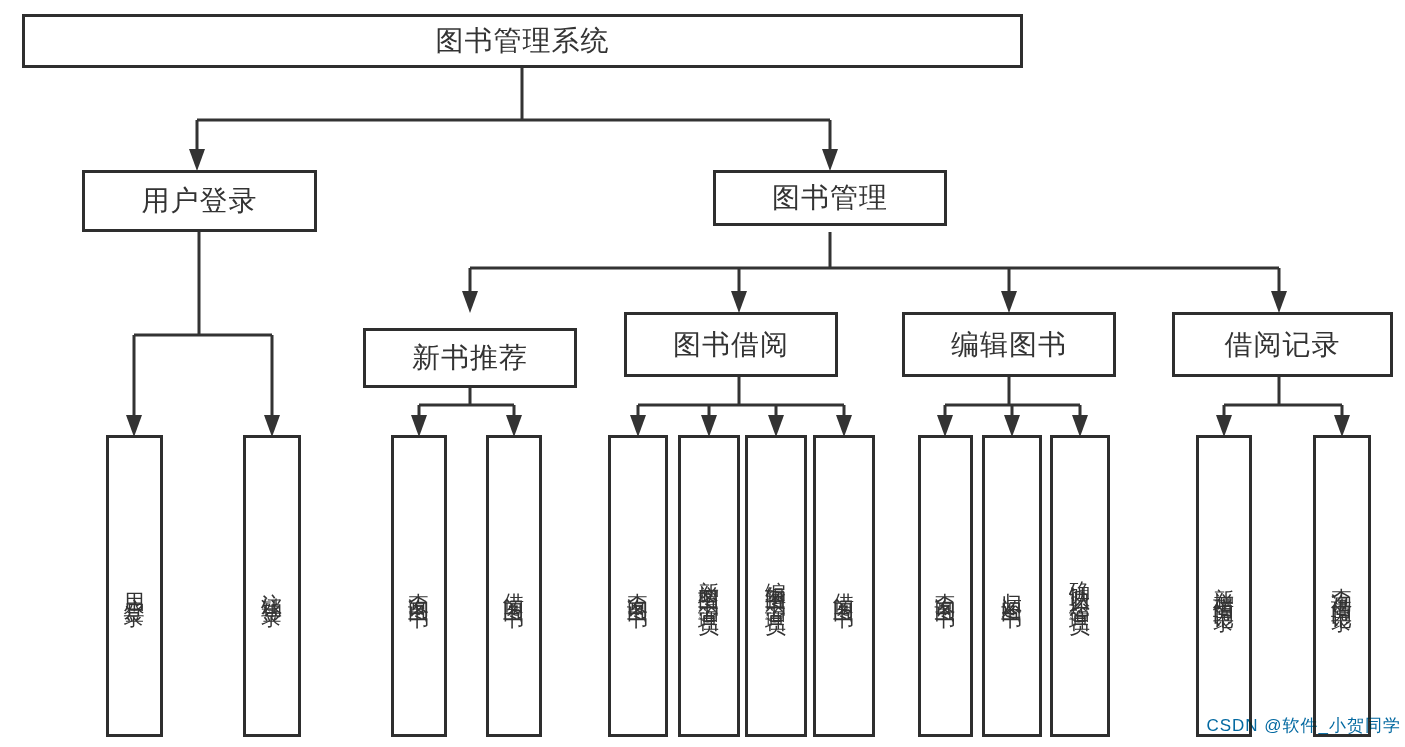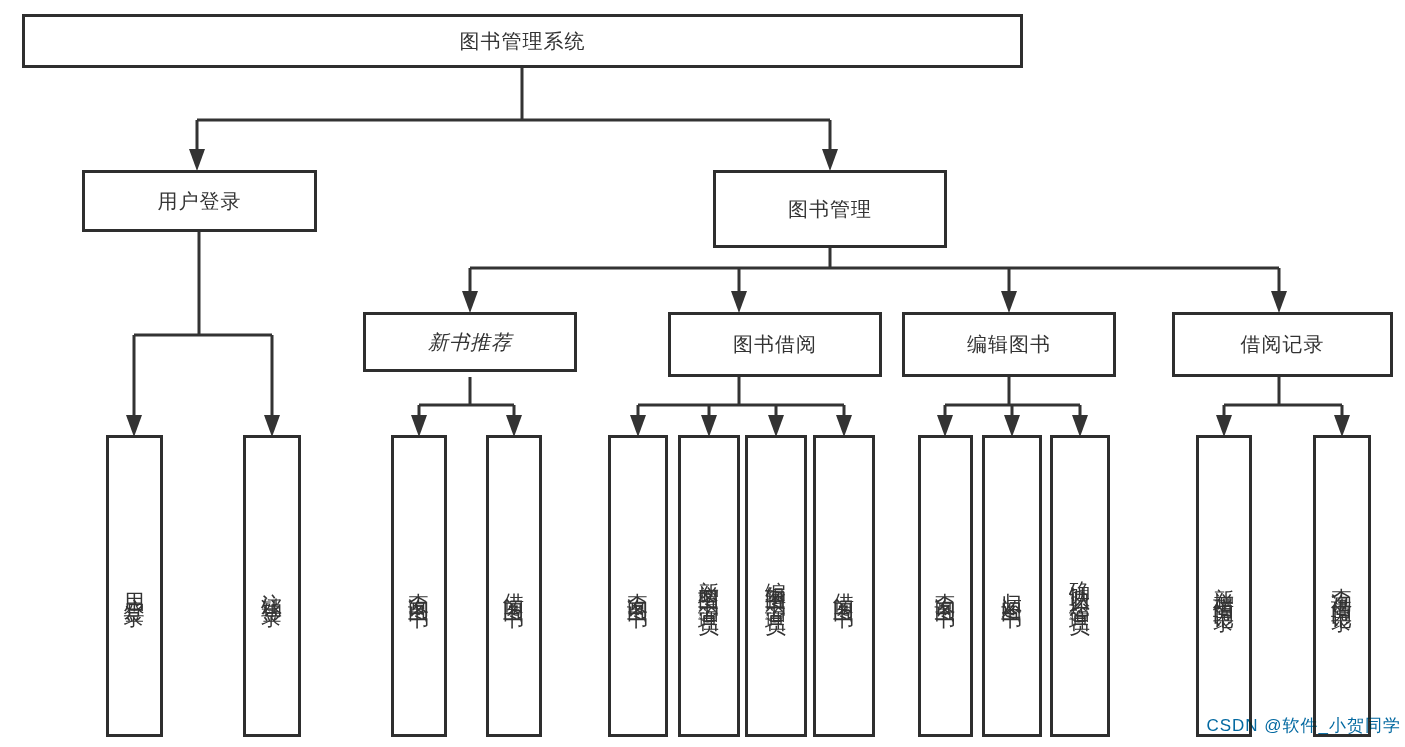--- a/index.html
+++ b/index.html
@@ -20,21 +20,21 @@
     box-sizing:border-box;
     background:#ffffff;
     border:3px solid #2e2e2e;
     display:flex;
     align-items:center;
     justify-content:center;
     color:#333333;
     z-index:2;
   }
   .node.h{
-    font-size:20px;
+    font-size:28px;
     letter-spacing:1px;
     white-space:nowrap;
   }
   .node.v{
     writing-mode:vertical-rl;
     text-orientation:mixed;
     font-size:21px;
     letter-spacing:5px;
     line-height:1;
   }
@@ -89,28 +89,28 @@
     </g>
   </svg>
 
   <div class="node h" style="left:22px;top:14px;width:1001px;height:54px;">
     <span>图书管理系统</span>
   </div>
 
   <div class="node h" style="left:82px;top:170px;width:235px;height:62px;">
     <span>用户登录</span>
   </div>
-  <div class="node h" style="left:713px;top:170px;width:234px;height:78px;">
+  <div class="node h" style="left:713px;top:170px;width:234px;height:56px;">
     <span>图书管理</span>
   </div>
 
-  <div class="node h" style="left:363px;top:312px;width:214px;height:60px;font-style:italic;">
+  <div class="node h" style="left:363px;top:328px;width:214px;height:60px;">
     <span>新书推荐</span>
   </div>
-  <div class="node h" style="left:668px;top:312px;width:214px;height:65px;">
+  <div class="node h" style="left:624px;top:312px;width:214px;height:65px;">
     <span>图书借阅</span>
   </div>
   <div class="node h" style="left:902px;top:312px;width:214px;height:65px;">
     <span>编辑图书</span>
   </div>
   <div class="node h" style="left:1172px;top:312px;width:221px;height:65px;">
     <span>借阅记录</span>
   </div>
 
   <div class="node v" style="left:106px;top:435px;width:57px;height:302px;">

